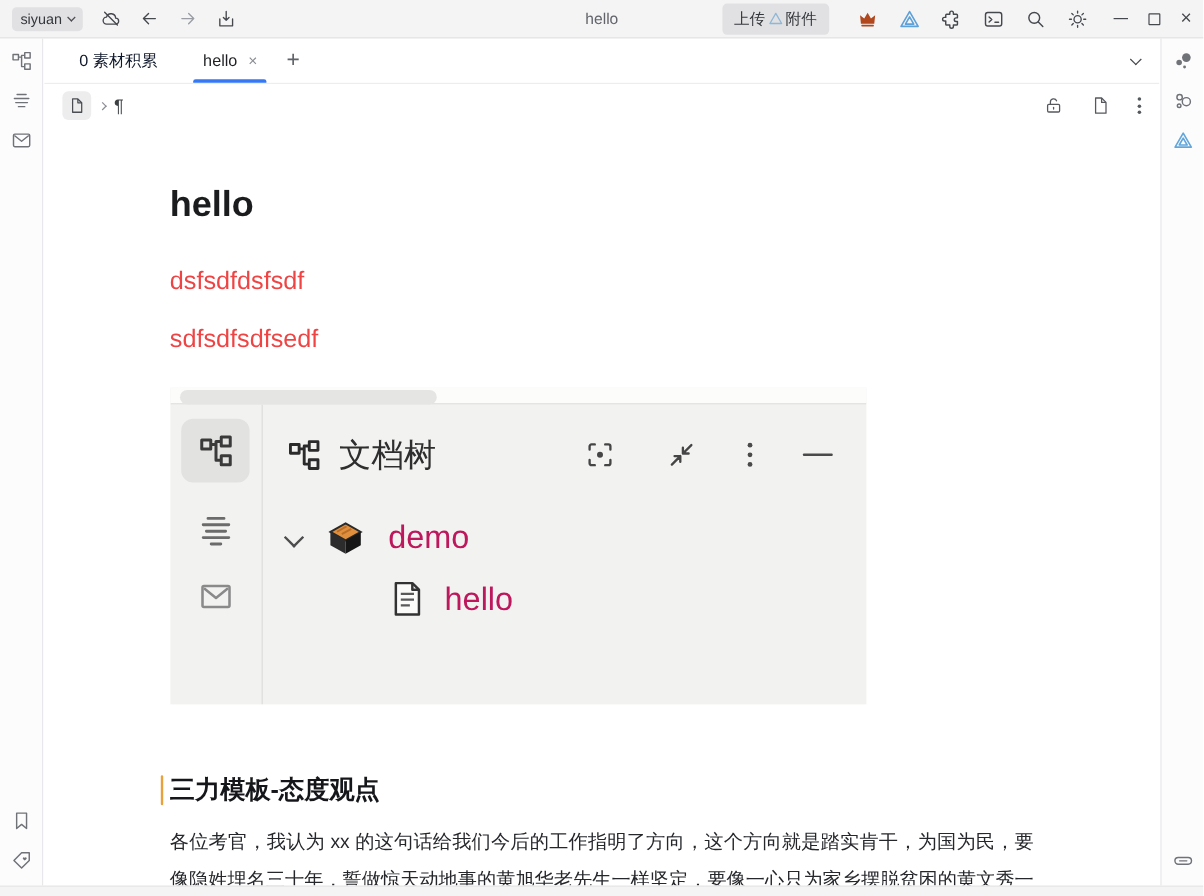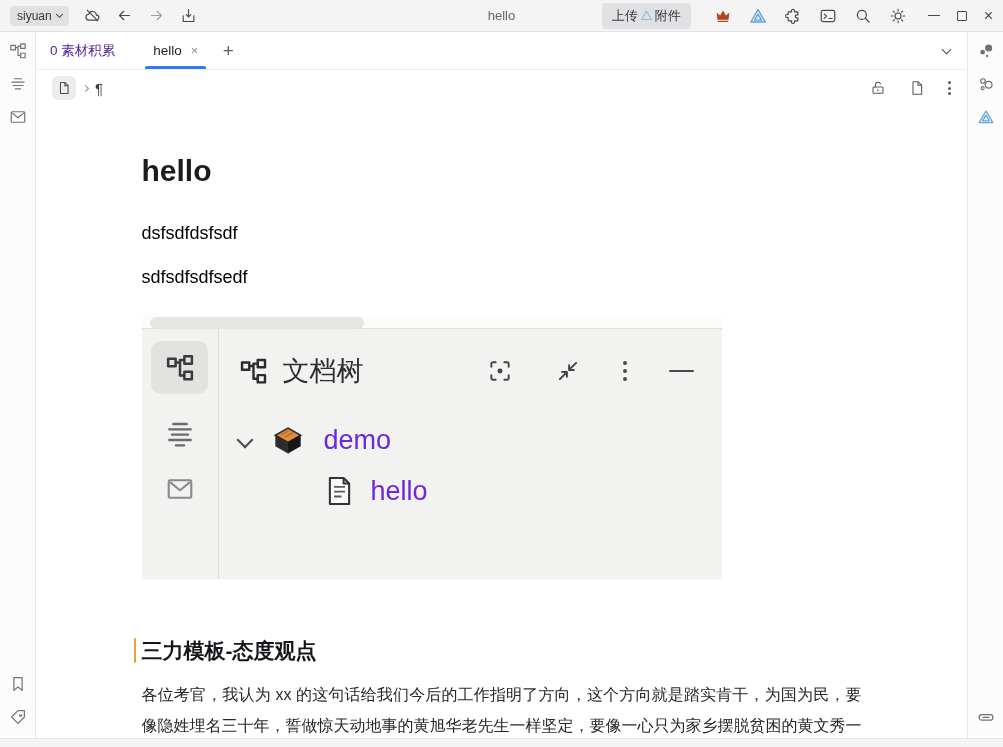--- a/index.html
+++ b/index.html
@@ -34,58 +34,58 @@
   .dock-left { left:0; border-right:1px solid #e8e8ea; }
   .dock-right { right:0; border-left:1px solid #e8e8ea; }
   .dock .grp-top { display:flex; flex-direction:column; align-items:center; gap:15px; }
   .dock .grp-bottom { margin-top:auto; display:flex; flex-direction:column; align-items:center; gap:15px; }
   .dock-ic { color:#6f7277; display:flex; }
 
   
   .center { position:absolute; left:37px; right:37px; top:32px; bottom:9px; display:flex; flex-direction:column; background:#fff; }
 
   .tabbar { height:38px; min-height:38px; display:flex; align-items:stretch; border-bottom:1px solid #ededef; position:relative; }
-  .tab { display:flex; align-items:center; padding:0 13px; font-size:13.5px; color:#4c1d95; gap:9px; position:relative; }
+  .tab { display:flex; align-items:center; padding:0 13px; font-size:13.5px; color:#0f172a; gap:9px; position:relative;margin-left:16px; }
   .tab.active { color:#1f2023; }
   .tab.active::after { content:""; position:absolute; left:5px; right:5px; bottom:0; height:3px;
     background:#3478f6; border-radius:2px 2px 0 0; }
   .tab .close-x { font-size:13px; color:#8a8d92; }
   .tab2 { margin-left:12px; }
   .newtab { width:34px; display:flex; align-items:center; justify-content:center; font-size:19px; color:#5f6368; }
   .tab-spread { margin-left:auto; display:flex; align-items:center; padding-right:16px; color:#45484d; }
 
   .editor { flex:1; overflow:hidden; display:flex; flex-direction:column; }
   .breadcrumb { height:36px; min-height:36px; display:flex; align-items:center; padding:0 15px; gap:7px; color:#55585d; }
   .bc-doc { width:24px; height:24px; border-radius:5px; background:#ededee; display:flex; align-items:center; justify-content:center; color:#4a4d52; }
   .bc-pilcrow { font-size:15px; color:#3c4043; }
   .bc-tools { margin-left:auto; display:flex; align-items:center; gap:23px; color:#55585d; }
   .kebab { display:flex; flex-direction:column; gap:2.5px; align-items:center; }
   .kebab i { width:3px; height:3px; border-radius:50%; background:currentColor; }
 
   .content { width:720px; margin:0 auto; }
   .doc-title { font-size:30px; font-weight:700; color:#1b1c1e; margin-top:46px; line-height:1.25; }
-  .para { font-size:18px; color:#000000; margin-top:31px; line-height:1.35; }
+  .para { font-size:21px; color:#ef4444; margin-top:31px; line-height:1.35; }
   .para + .para { margin-top:20px; }
 
   
   .shot { width:580px; height:264px; margin-top:26px; background:#f2f2f1; position:relative; overflow:hidden; }
   .shot-top { height:14px; background:#fcfcfb; border-bottom:1px solid #dedede; position:relative; }
   .shot-pill { position:absolute; left:8px; top:2px; width:214px; height:12px; border-radius:6px; background:#e5e5e4; }
   .shot-body { display:flex; height:250px; }
   .shot-dock { width:77px; min-width:77px; border-right:1px solid #dcdcdb; display:flex; flex-direction:column; align-items:center; padding-top:12px; gap:24px; }
   .shot-dock-active { width:57px; height:53px; border-radius:10px; background:#e2e2e1; display:flex; align-items:center; justify-content:center; color:#3a3a3a; }
   .shot-dock-ic { color:#73716e; display:flex; }
   .shot-panel { flex:1; padding-left:20px; }
   .shot-head { display:flex; align-items:center; margin-top:24px; gap:15px; color:#2c2c2c; }
   .shot-title { font-size:27px; color:#2e2e2e; }
   .shot-tools { margin-left:auto; display:flex; align-items:center; gap:42px; padding-right:28px; color:#454545; }
   .shot-minus { width:25px; height:2.6px; background:#4a4a4a; border-radius:2px; }
   .shot-kebab i { width:4px; height:4px; }
   .shot-kebab { gap:4px; }
-  .shot-row { display:flex; align-items:center; margin-top:32px; font-size:27px; color:#6d28d9; }
+  .shot-row { display:flex; align-items:center; margin-top:32px; font-size:27px; color:#be185d; }
   .shot-row .chev { border-width:0 2.2px 2.2px 0; width:12px; height:12px; color:#4c4c4c; margin-right:16px; }
   .shot-row-doc { margin-top:14px; margin-left:84px; }
   .shot-label { margin-left:15px; }
 
   
   .section-h { margin-top:58px; font-size:21px; font-weight:700; color:#151619; position:relative; line-height:1.3; }
   .section-h .h-marker { position:absolute; left:-8px; top:1px; width:2.5px; height:25px; border-radius:2px; background:#e9a23b; }
   .section-body { margin-top:15px; font-size:16px; line-height:31px; color:#26272b; text-align:justify; }
 
   .statusbar { position:absolute; left:0; right:0; bottom:0; height:9px; background:#f4f4f5; border-top:1px solid #e6e6e8; z-index:40; }

